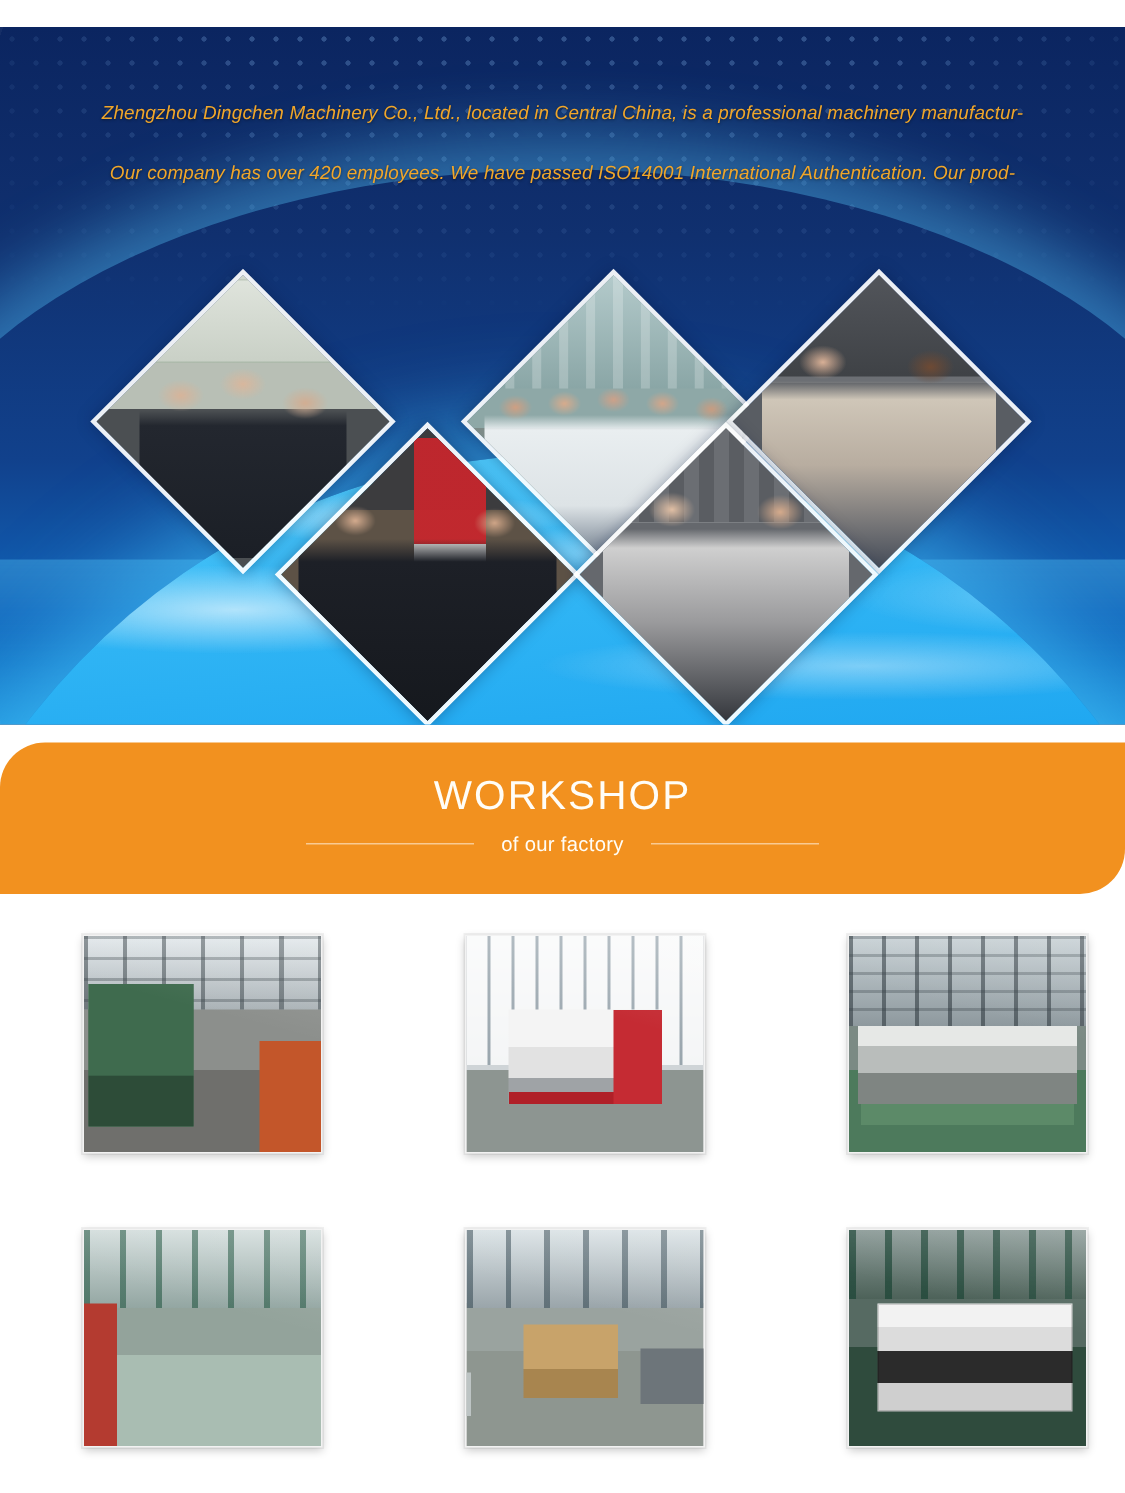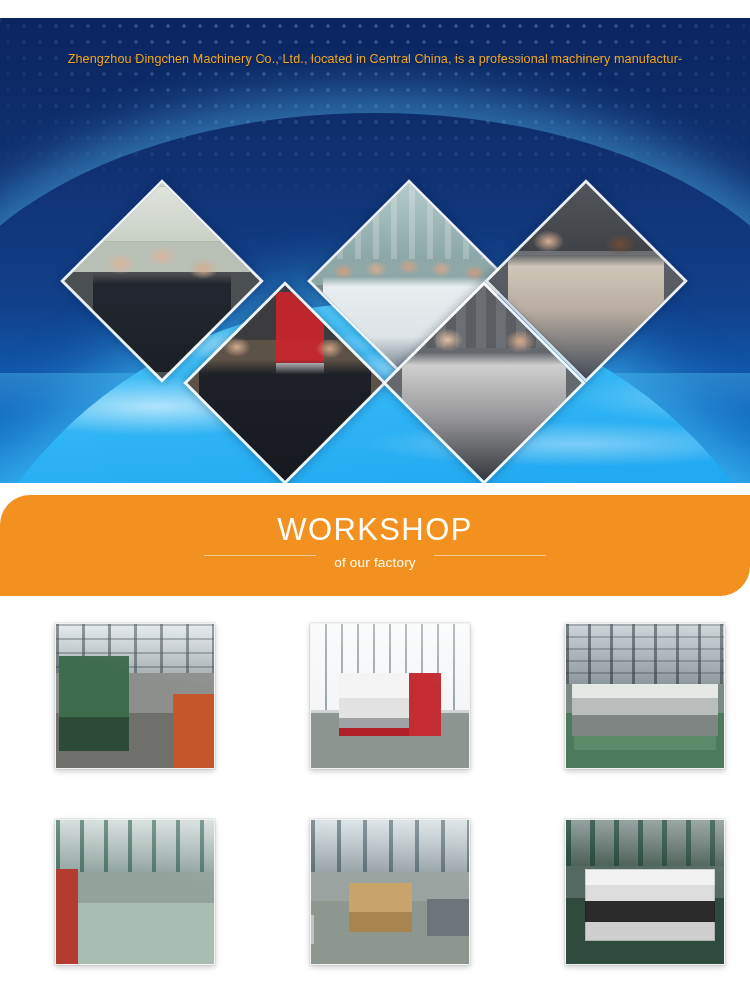--- a/index.html
+++ b/index.html
@@ -71,21 +71,21 @@
   .hero-copy{
     position:absolute;left:0;top:30px;width:750px;
     text-align:center;
     color:#f0a62a;
     font-size:12.6px;
     line-height:23.5px;
     letter-spacing:.1px;
     text-shadow:0 1px 2px rgba(0,0,0,.45);
     z-index:6;
   }
-  .hero-copy p{margin:0;padding:0 14px;}
+  .hero-copy p{margin:16px;padding:0 14px;font-style:italic;}
 
   
   .collage{position:absolute;left:0;top:0;width:750px;height:465px;z-index:5;}
   .dia{
     position:absolute;
     width:144px;height:144px;
     transform:rotate(45deg);
     overflow:hidden;
     border:3px solid rgba(255,255,255,.92);
     box-sizing:border-box;
@@ -159,26 +159,26 @@
   
   .banner{
     position:absolute;left:0;top:495px;width:750px;height:101px;
     background:#f2911f;
     border-radius:30px 0 30px 0;
     z-index:4;
   }
   .banner-title{
     position:absolute;left:0;top:16px;width:100%;
     text-align:center;color:#fffdf7;
-    font-size:31px;font-weight:400;letter-spacing:1.4px;
+    font-size:27px;font-weight:400;letter-spacing:1.4px;
     line-height:38px;
   }
   .banner-sub-wrap{
     position:absolute;left:0;top:60px;width:100%;
-    display:flex;justify-content:center;gap:18px;
+    display:flex;align-items:center;justify-content:center;gap:18px;
   }
   .banner-rule{width:112px;height:1px;background:rgba(255,255,255,.52);}
   .banner-sub{
     color:#fffdf7;font-size:13.5px;letter-spacing:.2px;white-space:nowrap;
   }
 
   
   .grid{
     position:absolute;left:0;top:607px;width:750px;
     display:grid;
@@ -272,20 +272,21 @@
 <section class="hero">
   <div class="hero-streaks"></div>
   <div class="hero-dots"></div>
   <div class="earth-rim"></div>
   <div class="earth">
     <div class="earth-clouds"></div>
   </div>
 
   <div class="hero-copy">
     <p>Zhengzhou Dingchen Machinery Co., Ltd., located in Central China, is a professional machinery manufactur-</p>
+    <p>Our company has over 420 employees. We have passed ISO14001 International Authentication. Our prod-</p>
   </div>
 
   <div class="collage">
     <div class="dia" style="left:90px;top:191px;">
         <div class="ph ph-a"></div>
       </div>
     <div class="dia" style="left:337px;top:191px;">
         <div class="ph ph-b"></div>
       </div>
     <div class="dia" style="left:514px;top:191px;">

